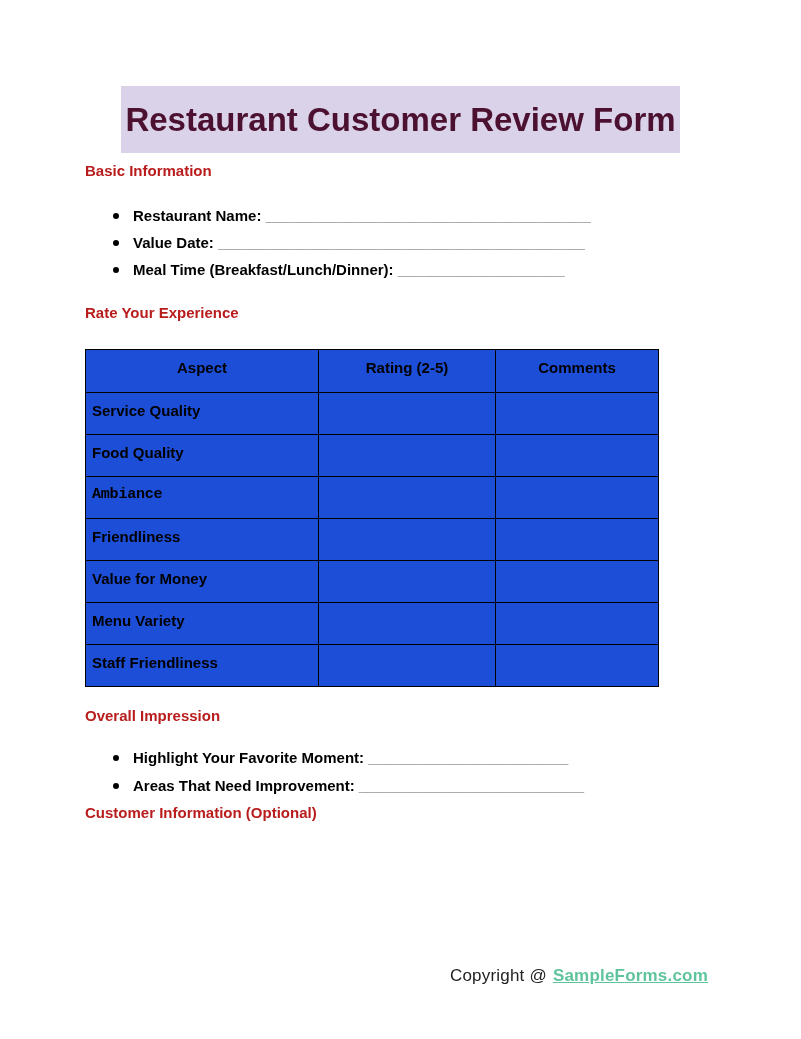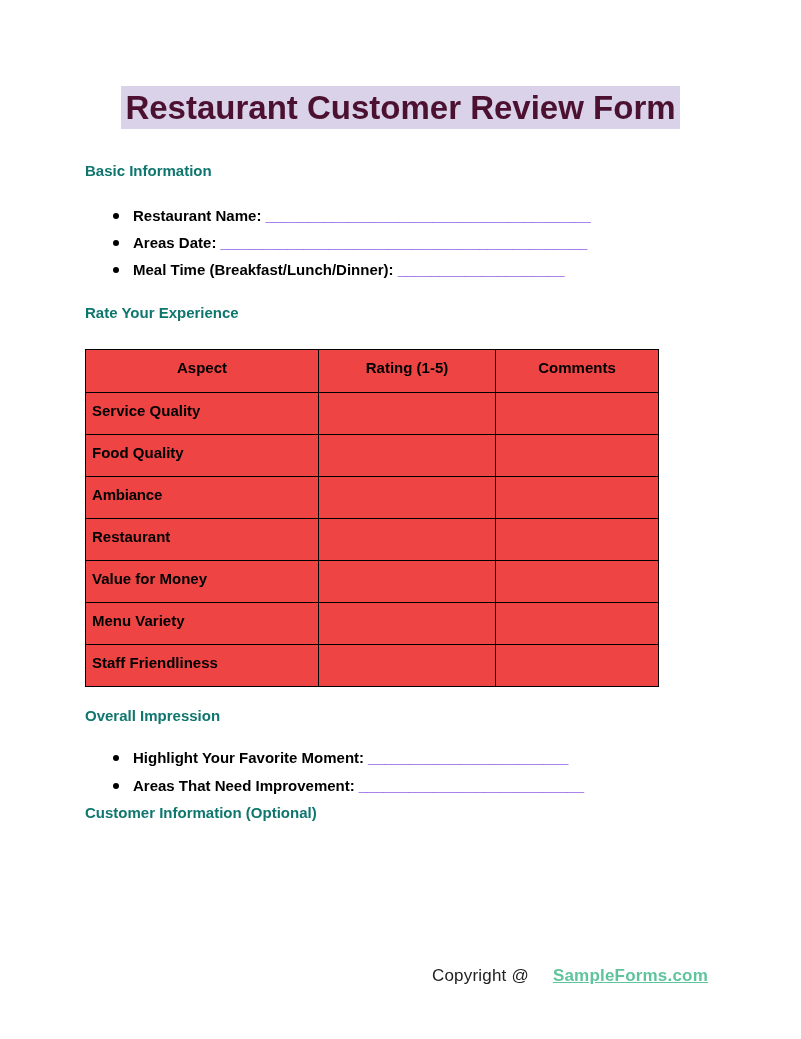--- a/index.html
+++ b/index.html
@@ -15,149 +15,149 @@
 
   
   .title-line {
     position: absolute; top: 86px; left: 0; width: 801px;
     text-align: center;
   }
   .title-line span.hl {
     display: inline-block;
     font-size: 33px; font-weight: bold;
     line-height: 43px;
-    padding: 0 4px;
+    padding: 12px 4px;
     letter-spacing: 0px;
   }
 
   
   .heading {
     position: absolute; left: 85px;
     font-size: 15px; font-weight: bold; line-height: 20px;
-    color: #0f766e;
+    color: #b91c1c;
   }
 
   
   .bullet-group { position: absolute; left: 85px; }
   .bullet {
     position: relative;
     padding-left: 48px;
     height: 27px;
     font-size: 15px; font-weight: bold; line-height: 20px;
     white-space: nowrap;
   }
   .bullet .dot {
     position: absolute; left: 28px; top: 7px;
     width: 6px; height: 6px; border-radius: 50%;
     background: #000;
   }
   .blank {
     margin-left: 4px;
     font-weight: bold;
-    color: #6d28d9;
+    color: #737373;
     letter-spacing: 0;
   }
 
   
   table.rating-table {
     position: absolute; left: 85px; top: 349px;
     width: 573px;
     border-collapse: collapse;
     table-layout: fixed;
   }
   table.rating-table th, table.rating-table td {
     border: 1.5px solid #000;
     font-size: 15px; font-weight: bold;
     vertical-align: top;
-    background: #ef4444;
+    background: #1d4ed8;
   }
   table.rating-table th {
     height: 43px;
     text-align: center;
     padding-top: 9px;
   }
   table.rating-table td {
     height: 42px;
     text-align: left;
     padding: 9px 4px 0 6px;
   }
-  td.alt-font { font-family: Liberation Sans, sans-serif; letter-spacing: -0.2px; }
+  td.alt-font { font-family: Liberation Mono, monospace; letter-spacing: -0.2px; }
 
   
   .footer {
     position: absolute; top: 965px; right: 93px;
     font-size: 17px; line-height: 22px;
     color: #222222;
     letter-spacing: 0.2px;
     white-space: nowrap;
   }
   .footer .copy { font-weight: 400; margin-left: 32px; }
   .footer a.brand {
     font-weight: bold;
     text-decoration: underline;
-    margin-left: 24px;
+    margin-left: 6px;
     cursor: pointer;
   }
 </style>
 </head>
 <body>
 
 <div class="page">
 
   <div class="title-line">
     <span class="hl" id="title-span" style="color: rgb(76, 17, 48); background-color: rgb(217, 210, 233);">Restaurant Customer Review Form</span>
   </div>
 
   <div class="heading" style="top:161px">Basic Information</div>
 
   <div class="bullet-group" style="top:206px">
     <div class="bullet">
       <span class="dot"></span><span>Restaurant Name:</span><span class="blank">_______________________________________</span>
     </div>
     <div class="bullet">
-      <span class="dot"></span><span>Areas Date:</span><span class="blank">____________________________________________</span>
+      <span class="dot"></span><span>Value Date:</span><span class="blank">____________________________________________</span>
     </div>
     <div class="bullet">
       <span class="dot"></span><span>Meal Time (Breakfast/Lunch/Dinner):</span><span class="blank">____________________</span>
     </div>
   </div>
 
   <div class="heading" style="top:303px">Rate Your Experience</div>
 
   <table class="rating-table">
     <colgroup>
         <col style="width:233px">
         <col style="width:177px">
         <col style="width:163px">
       </colgroup>
     <thead>
       <tr>
         <th>Aspect</th>
-        <th>Rating (1-5)</th>
+        <th>Rating (2-5)</th>
         <th>Comments</th>
       </tr>
     </thead>
     <tbody>
       <tr>
         <td>Service Quality</td>
         <td></td>
         <td></td>
       </tr>
       <tr>
         <td>Food Quality</td>
         <td></td>
         <td></td>
       </tr>
       <tr>
         <td class="alt-font">Ambiance</td>
         <td></td>
         <td></td>
       </tr>
       <tr>
-        <td>Restaurant</td>
+        <td>Friendliness</td>
         <td></td>
         <td></td>
       </tr>
       <tr>
         <td>Value for Money</td>
         <td></td>
         <td></td>
       </tr>
       <tr>
         <td>Menu Variety</td>

